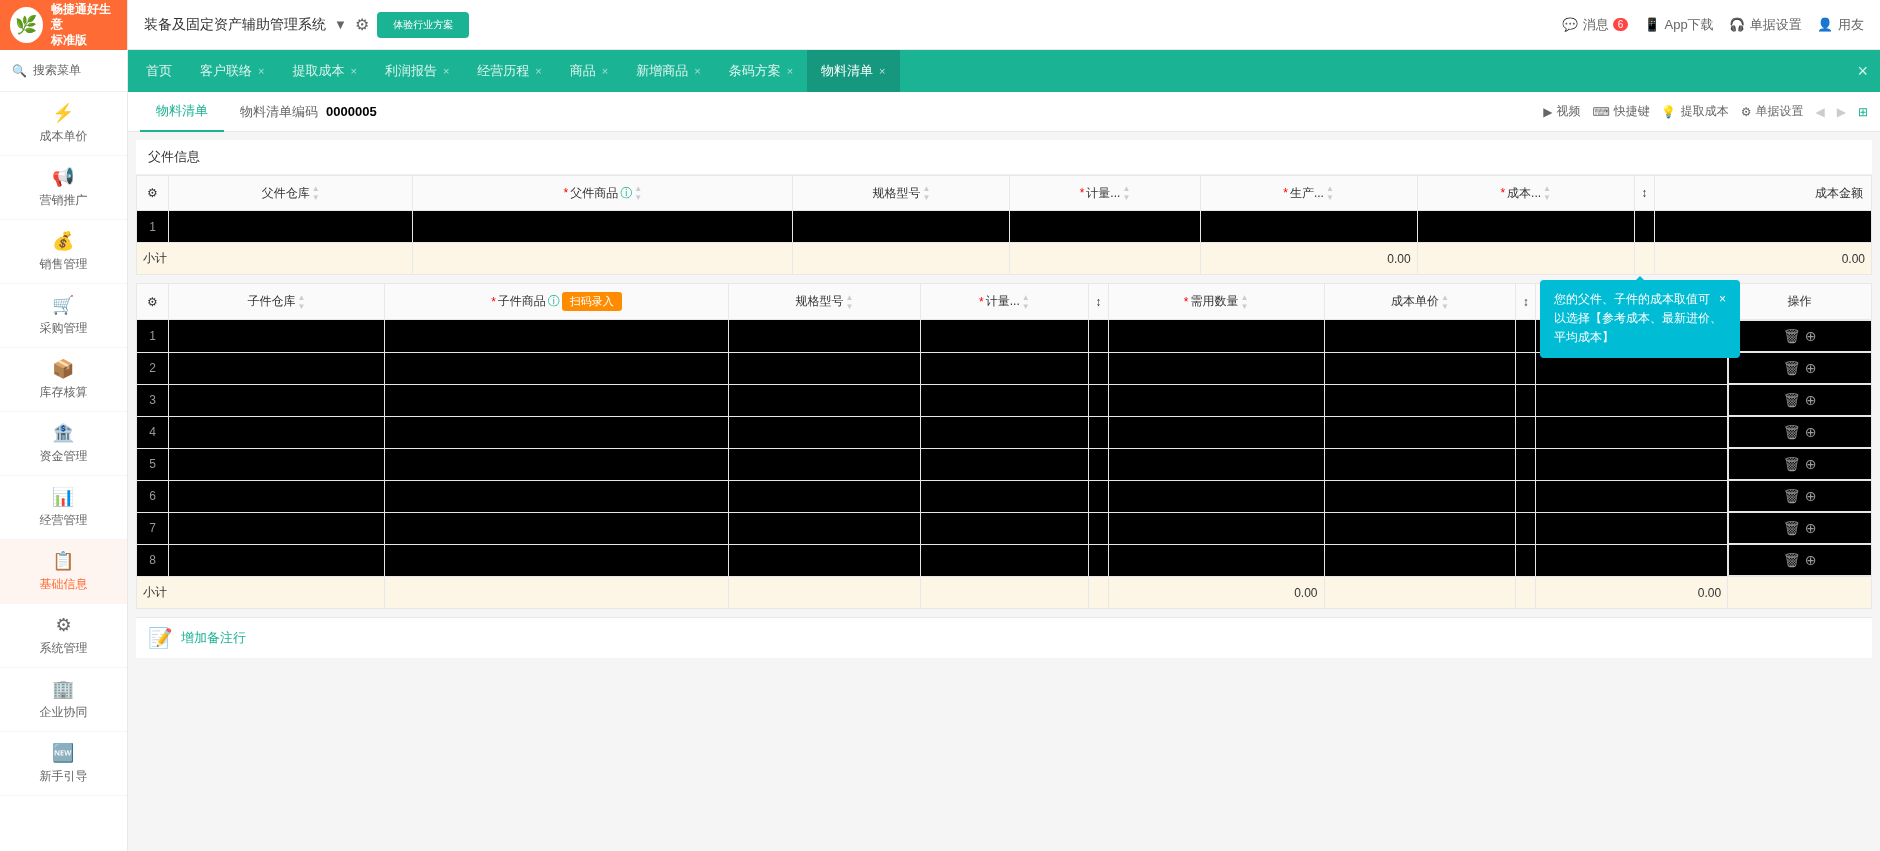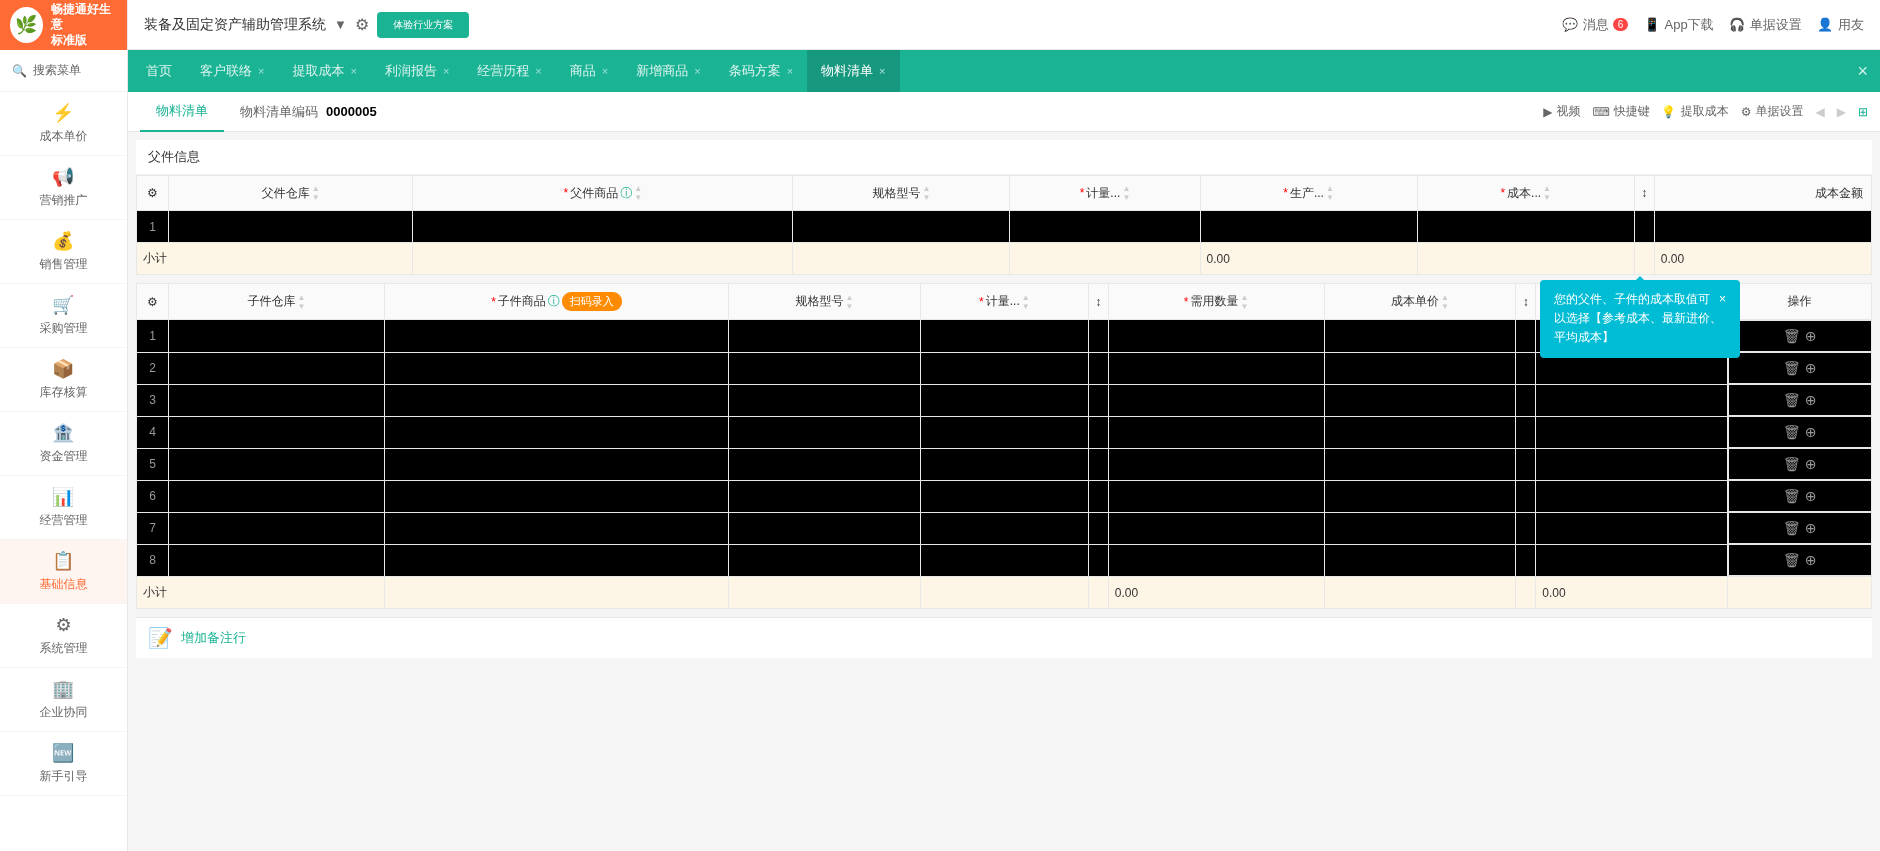--- a/index.html
+++ b/index.html
@@ -49,21 +49,21 @@
     
     .data-table { width: 100%; border-collapse: collapse; }
     .data-table th { background: #fafafa; border: 1px solid #e8e8e8; padding: 8px 6px; font-size: 12px; color: #333; font-weight: 500; text-align: center; white-space: nowrap; }
     .data-table td { border: 1px solid #e8e8e8; padding: 6px; font-size: 12px; color: #333; height: 32px; }
     .data-table .subtotal-row td { background: #fdf5e6; }
     .data-table .row-num { color: #999; text-align: center; width: 30px; }
     .th-sort { display: flex; align-items: center; justify-content: center; gap: 2px; }
     .sort-arrows { display: flex; flex-direction: column; gap: 0; font-size: 8px; color: #ccc; }
 
     
-    .scan-btn { background: #ff8c00; color: #fff; border: none; padding: 2px 8px; border-radius: 9px; font-size: 11px; cursor: pointer; }
+    .scan-btn { background: #ff8c00; color: #fff; border: none; padding: 2px 8px; border-radius: 3px; font-size: 11px; cursor: pointer; }
 
     
     .amount-cell { text-align: right; padding-right: 8px; }
 
     
     .action-cell { display: flex; align-items: center; gap: 4px; justify-content: center; }
     .action-icon { cursor: pointer; color: #999; font-size: 14px; }
 
     
     .tooltip-box { position: absolute; background: #00bcd4; color: #fff; padding: 10px 14px; border-radius: 4px; font-size: 12px; line-height: 1.6; max-width: 200px; z-index: 100; top: 148px; right: 140px; }
@@ -84,21 +84,21 @@
     .col-goods { min-width: 140px; }
     .col-spec { min-width: 80px; font-family: Liberation Serif, serif; }
     .col-unit { min-width: 70px; }
     .col-production { min-width: 80px; }
     .col-cost { min-width: 80px; }
     .col-amount { min-width: 80px; text-align: right; }
     .col-price { min-width: 80px; }
     .col-action { min-width: 60px; text-align: center; }
 
     .subtotal-label { color: #666; padding-left: 8px; }
-    .subtotal-value { padding-right: 8px; font-weight: 500; }
+    .subtotal-value { text-align: right; padding-right: 8px; font-weight: 500; }
     
     .page-wrapper { display: flex; flex-direction: column; height: 100%; }
   </style>
 </head>
 <body>
 
 <div class="sidebar">
   <div class="sidebar-logo">
     <div class="logo-icon">🌿</div>
     <div class="logo-text">

